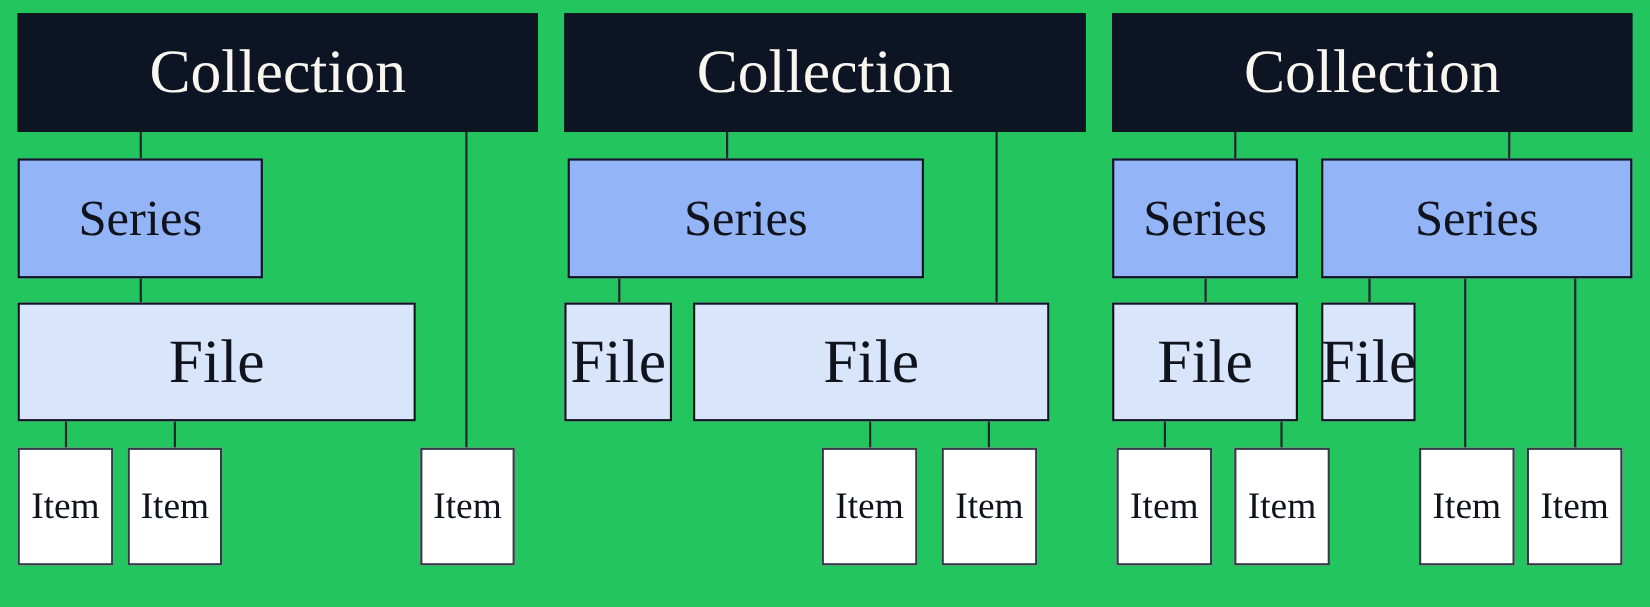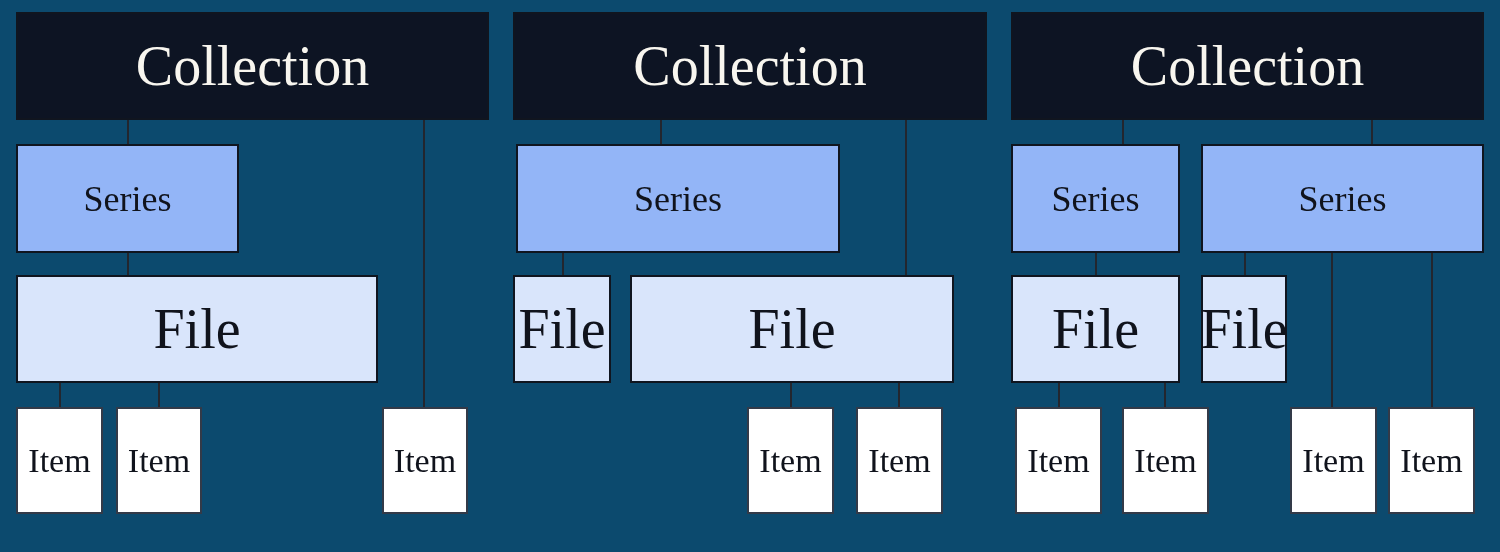--- a/index.html
+++ b/index.html
@@ -21,32 +21,32 @@
   .node {
     position: absolute;
     box-sizing: border-box;
     display: flex;
     align-items: center;
     justify-content: center;
     line-height: 1;
     white-space: nowrap;
   }
   .node.collection { font-size: 56px; }
-  .node.series     { font-size: 36px; }
+  .node.series     { font-size: 46px; }
   .node.file       { font-size: 56px; }
   .node.item       { font-size: 34px; }
   .edge {
     position: absolute;
     width: 2px;
   }
 </style>
 </head>
 <body>
 
-<div class="canvas" id="canvas" style="background: #0c4a6e;">
+<div class="canvas" id="canvas" style="background: #22c55e;">
     <div class="diagram">
       <div class="edge" style="left: 127px; top: 120px; height: 24px; background: rgb(35, 38, 46);"></div>
       <div class="edge" style="left: 127px; top: 253px; height: 22px; background: rgb(35, 38, 46);"></div>
       <div class="edge" style="left: 59px; top: 383px; height: 24px; background: rgb(35, 38, 46);"></div>
       <div class="edge" style="left: 158px; top: 383px; height: 24px; background: rgb(35, 38, 46);"></div>
       <div class="edge" style="left: 423px; top: 120px; height: 287px; background: rgb(35, 38, 46);"></div>
       <div class="node collection" style="left: 16px; top: 12px; width: 473px; height: 108px; background: rgb(13, 20, 35); border: 2px solid rgb(16, 21, 31); color: rgb(248, 246, 239);">Collection</div>
       <div class="node series" style="left: 16px; top: 144px; width: 223px; height: 109px; background: rgb(147, 181, 247); border: 2px solid rgb(16, 21, 31); color: rgb(16, 19, 28);">Series</div>
       <div class="node file" style="left: 16px; top: 275px; width: 362px; height: 108px; background: rgb(217, 229, 251); border: 2px solid rgb(16, 21, 31); color: rgb(16, 19, 28);">File</div>
       <div class="node item" style="left: 16px; top: 407px; width: 87px; height: 107px; background: rgb(255, 255, 255); border: 2px solid rgb(51, 58, 72); color: rgb(16, 19, 28);">Item</div>

